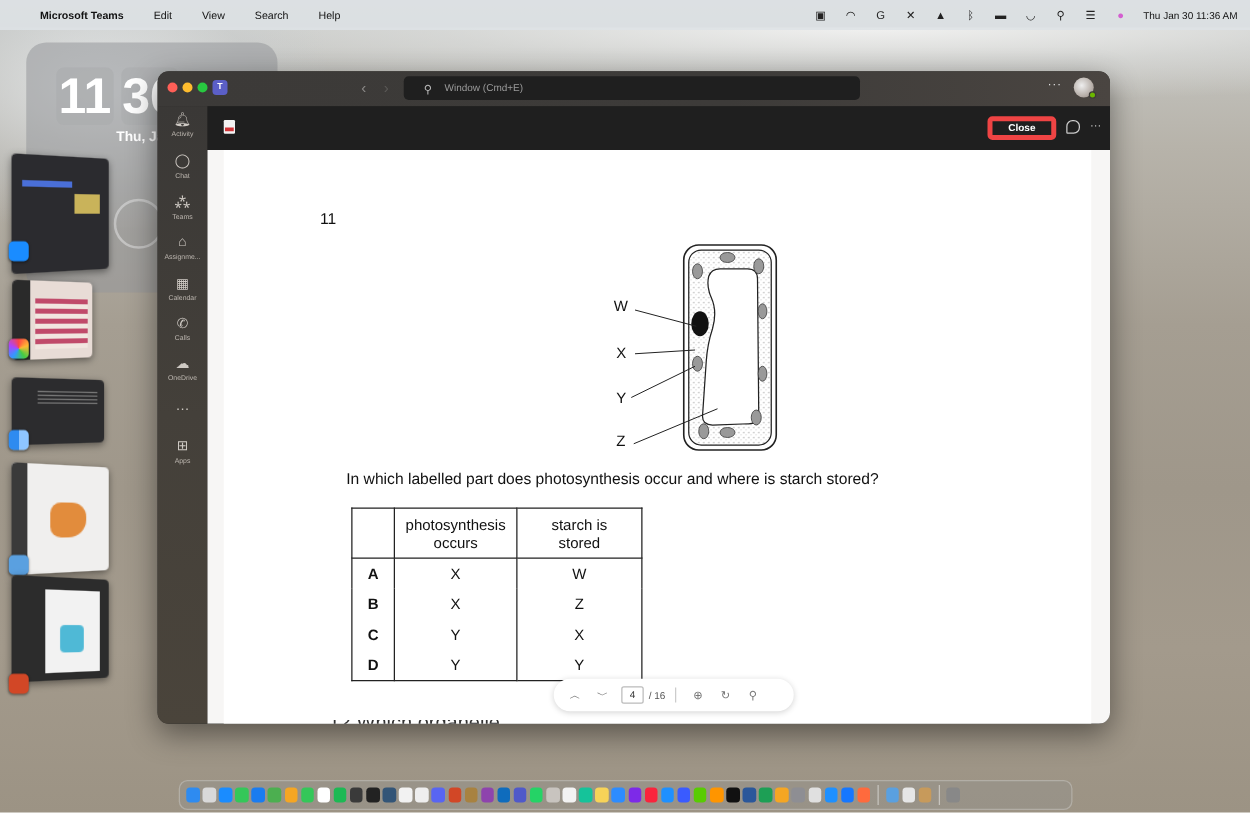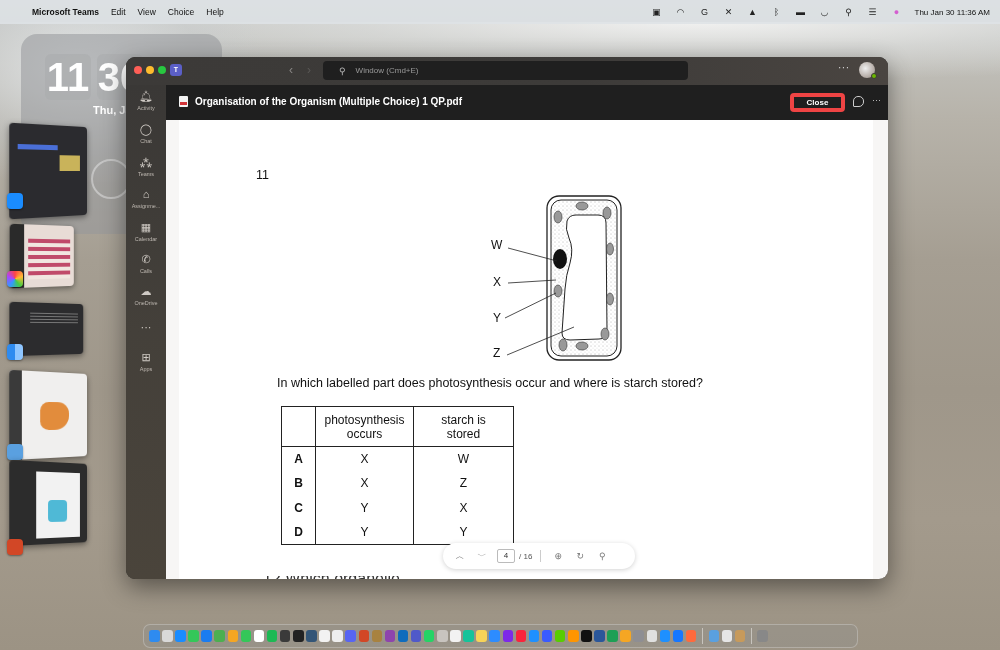--- a/index.html
+++ b/index.html
@@ -13,21 +13,21 @@
   .wave { position:absolute; left:0; top:22px; width:1000px; height:60px;
     background: radial-gradient(ellipse at 70% 0%, rgba(255,255,255,0.75) 0%, rgba(230,232,232,0.5) 35%, rgba(200,200,195,0) 70%); }
   .foam { position:absolute; left:0; top:22px; width:260px; height:160px;
     background: radial-gradient(ellipse at 30% 30%, rgba(235,238,240,0.8) 0%, rgba(200,204,206,0.4) 50%, rgba(0,0,0,0) 75%); }
 
   
   .menubar { position:absolute; left:0; top:0; width:1000px; height:24px;
     background: rgba(222,226,230,0.88); display:flex; align-items:center; font-size:8.5px; color:#111; }
   .menubar .left { display:flex; align-items:center; padding-left:12px; gap:0; }
   .menubar .apple { width:12px; font-size:11px; margin-right:8px; }
-  .menubar .m { margin-right:12px; }
+  .menubar .m { margin-right:24px; }
   .menubar .m.bold { font-weight:bold; }
   .menubar .right { position:absolute; right:10px; top:0; height:24px; display:flex; align-items:center; gap:12px; font-size:8px; }
   .mi { width:12px; height:12px; display:flex; align-items:center; justify-content:center; font-size:9px; color:#222; }
 
   
   .widget { position:absolute; left:21px; top:34px; width:201px; height:200px; border-radius:16px; background:rgba(150,152,154,0.55); }
   .flip { position:absolute; top:20px; width:46px; height:46px; border-radius:6px; background:rgba(170,172,174,0.6); color:#fff; font-size:40px; font-weight:bold; text-align:center; line-height:46px; font-family:"Liberation Sans Narrow","Liberation Sans",sans-serif; }
   .wdate { position:absolute; left:72px; top:70px; color:#fff; font-size:11px; font-weight:bold; }
   .wcircle { position:absolute; left:70px; top:125px; width:40px; height:40px; border-radius:50%; border:2px solid rgba(220,220,220,0.6); }
 
@@ -97,21 +97,21 @@
 
 <div class="wave"></div>
 <div class="foam"></div>
 
 <div class="menubar">
   <div class="left">
     <span class="apple"></span>
     <span class="m bold">Microsoft Teams</span>
     <span class="m">Edit</span>
     <span class="m">View</span>
-    <span class="m">Choice</span>
+    <span class="m">Search</span>
     <span class="m">Help</span>
   </div>
   <div class="right">
     <span class="mi">▣</span>
     <span class="mi">◠</span>
     <span class="mi">G</span>
     <span class="mi">✕</span>
     <span class="mi">▲</span>
     <span class="mi">ᛒ</span>
     <span class="mi">▬</span>
@@ -210,21 +210,20 @@
       <span class="ri">···</span>
     </div>
     <div class="rail-item" style="top:264px;">
       <span class="ri">⊞</span>
       <span class="rl">Apps</span>
     </div>
   </div>
 
   <div class="docheader">
     <span class="pdf-icon"></span>
-    <span class="doc-title">Organisation of the Organism (Multiple Choice) 1 QP.pdf</span>
     <div class="close-btn">Close</div>
     <span class="chat-icon"></span>
     <span class="more-doc">···</span>
   </div>
 
   <div class="viewer">
     <div class="page">
       <span class="q-num">11</span>
 
       <div class="cell-diagram">

